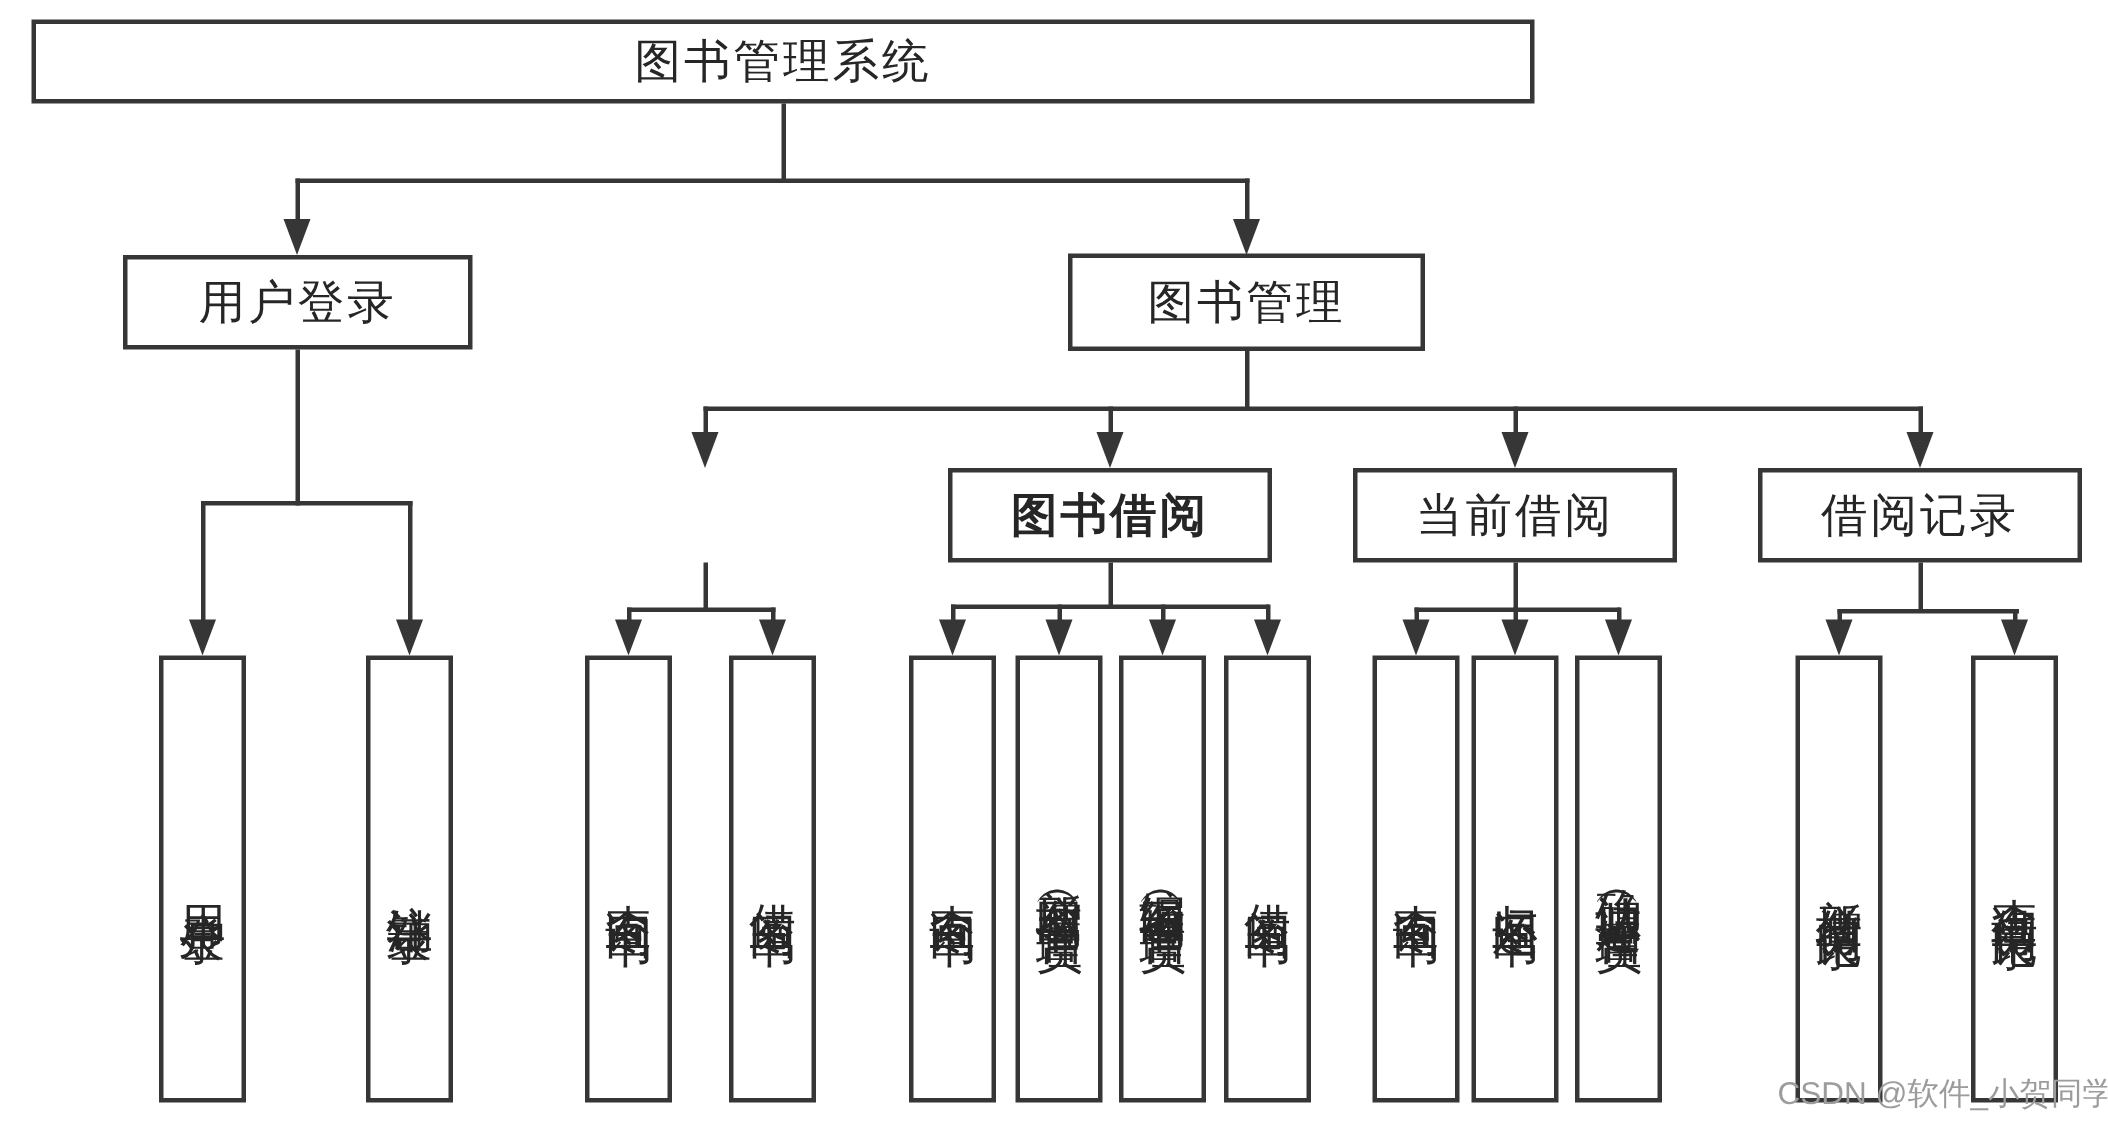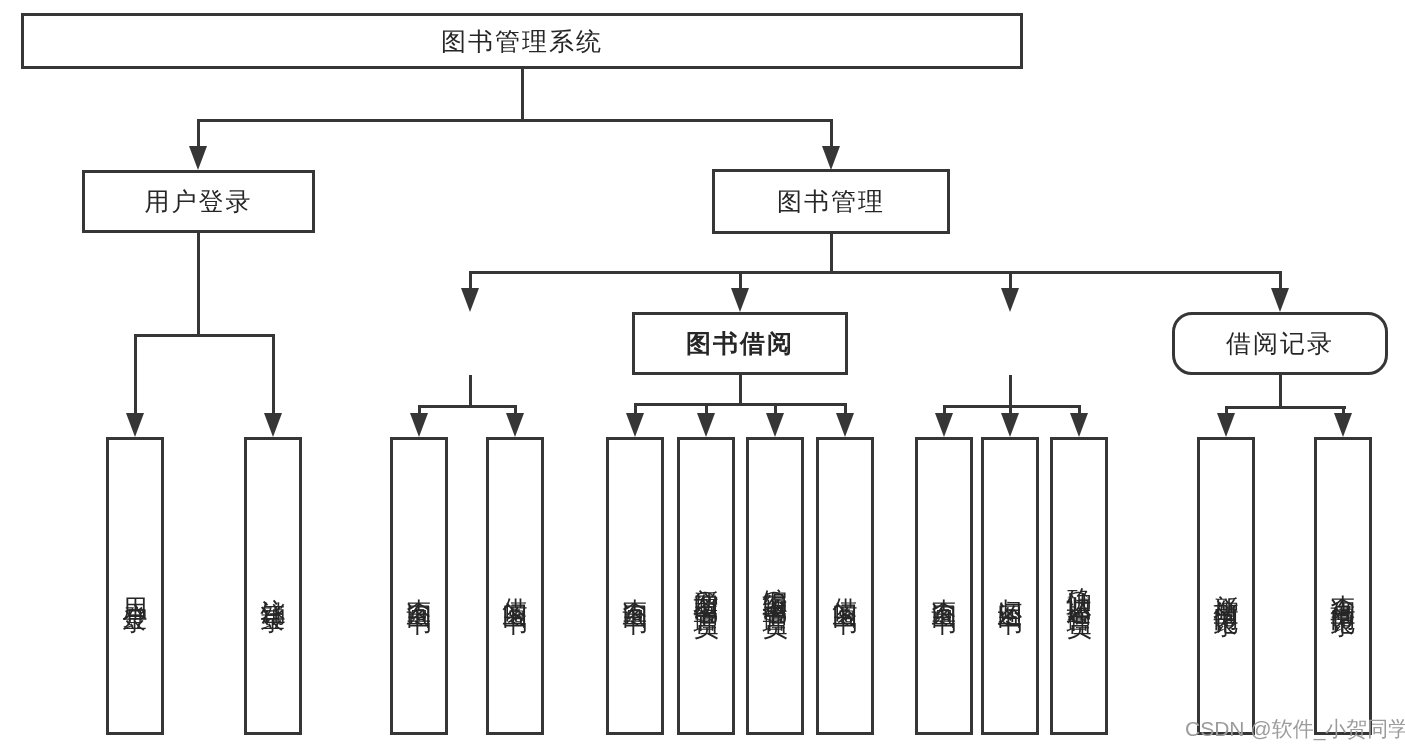--- a/index.html
+++ b/index.html
@@ -14,21 +14,21 @@
     position:absolute;
     box-sizing:border-box;
     border:3px solid #363636;
     background:#ffffff;
     display:flex;
     align-items:center;
     justify-content:center;
     color:#262626;
   }
   .box .lbl{
-    font-size:25px;
+    font-size:31px;
     letter-spacing:2px;
     white-space:nowrap;
   }
   .box.v .lbl{
     writing-mode:vertical-rl;
     letter-spacing:4px;
     line-height:1;
     white-space:normal;
   }
   .vline{position:absolute;width:3px;background:#363636;}
@@ -59,21 +59,24 @@
   <div class="box" style="left:82px;top:170px;width:233px;height:63px;">
     <span class="lbl">用户登录</span>
   </div>
   <div class="box" style="left:712px;top:169px;width:238px;height:65px;">
     <span class="lbl">图书管理</span>
   </div>
 
   <div class="box" style="left:632px;top:312px;width:216px;height:63px;font-weight:bold;">
     <span class="lbl">图书借阅</span>
   </div>
-  <div class="box" style="left:1172px;top:312px;width:216px;height:63px;border-radius:20px;">
+  <div class="box" style="left:902px;top:312px;width:216px;height:63px;">
+    <span class="lbl">当前借阅</span>
+  </div>
+  <div class="box" style="left:1172px;top:312px;width:216px;height:63px;">
     <span class="lbl">借阅记录</span>
   </div>
 
   <div class="box v" style="left:106px;top:437px;width:58px;height:298px;">
     <span class="lbl">用户登录</span>
   </div>
   <div class="box v" style="left:244px;top:437px;width:58px;height:298px;">
     <span class="lbl">注销登录</span>
   </div>
 

